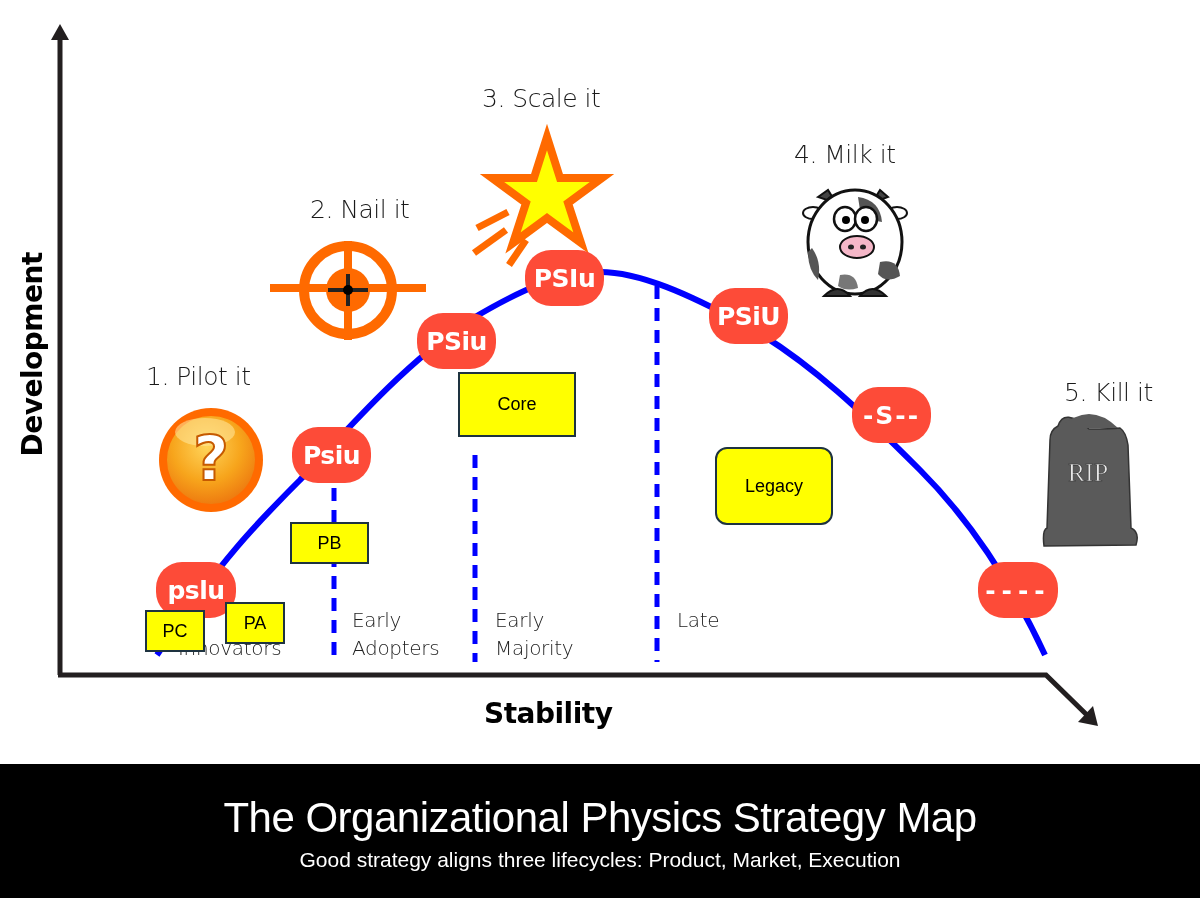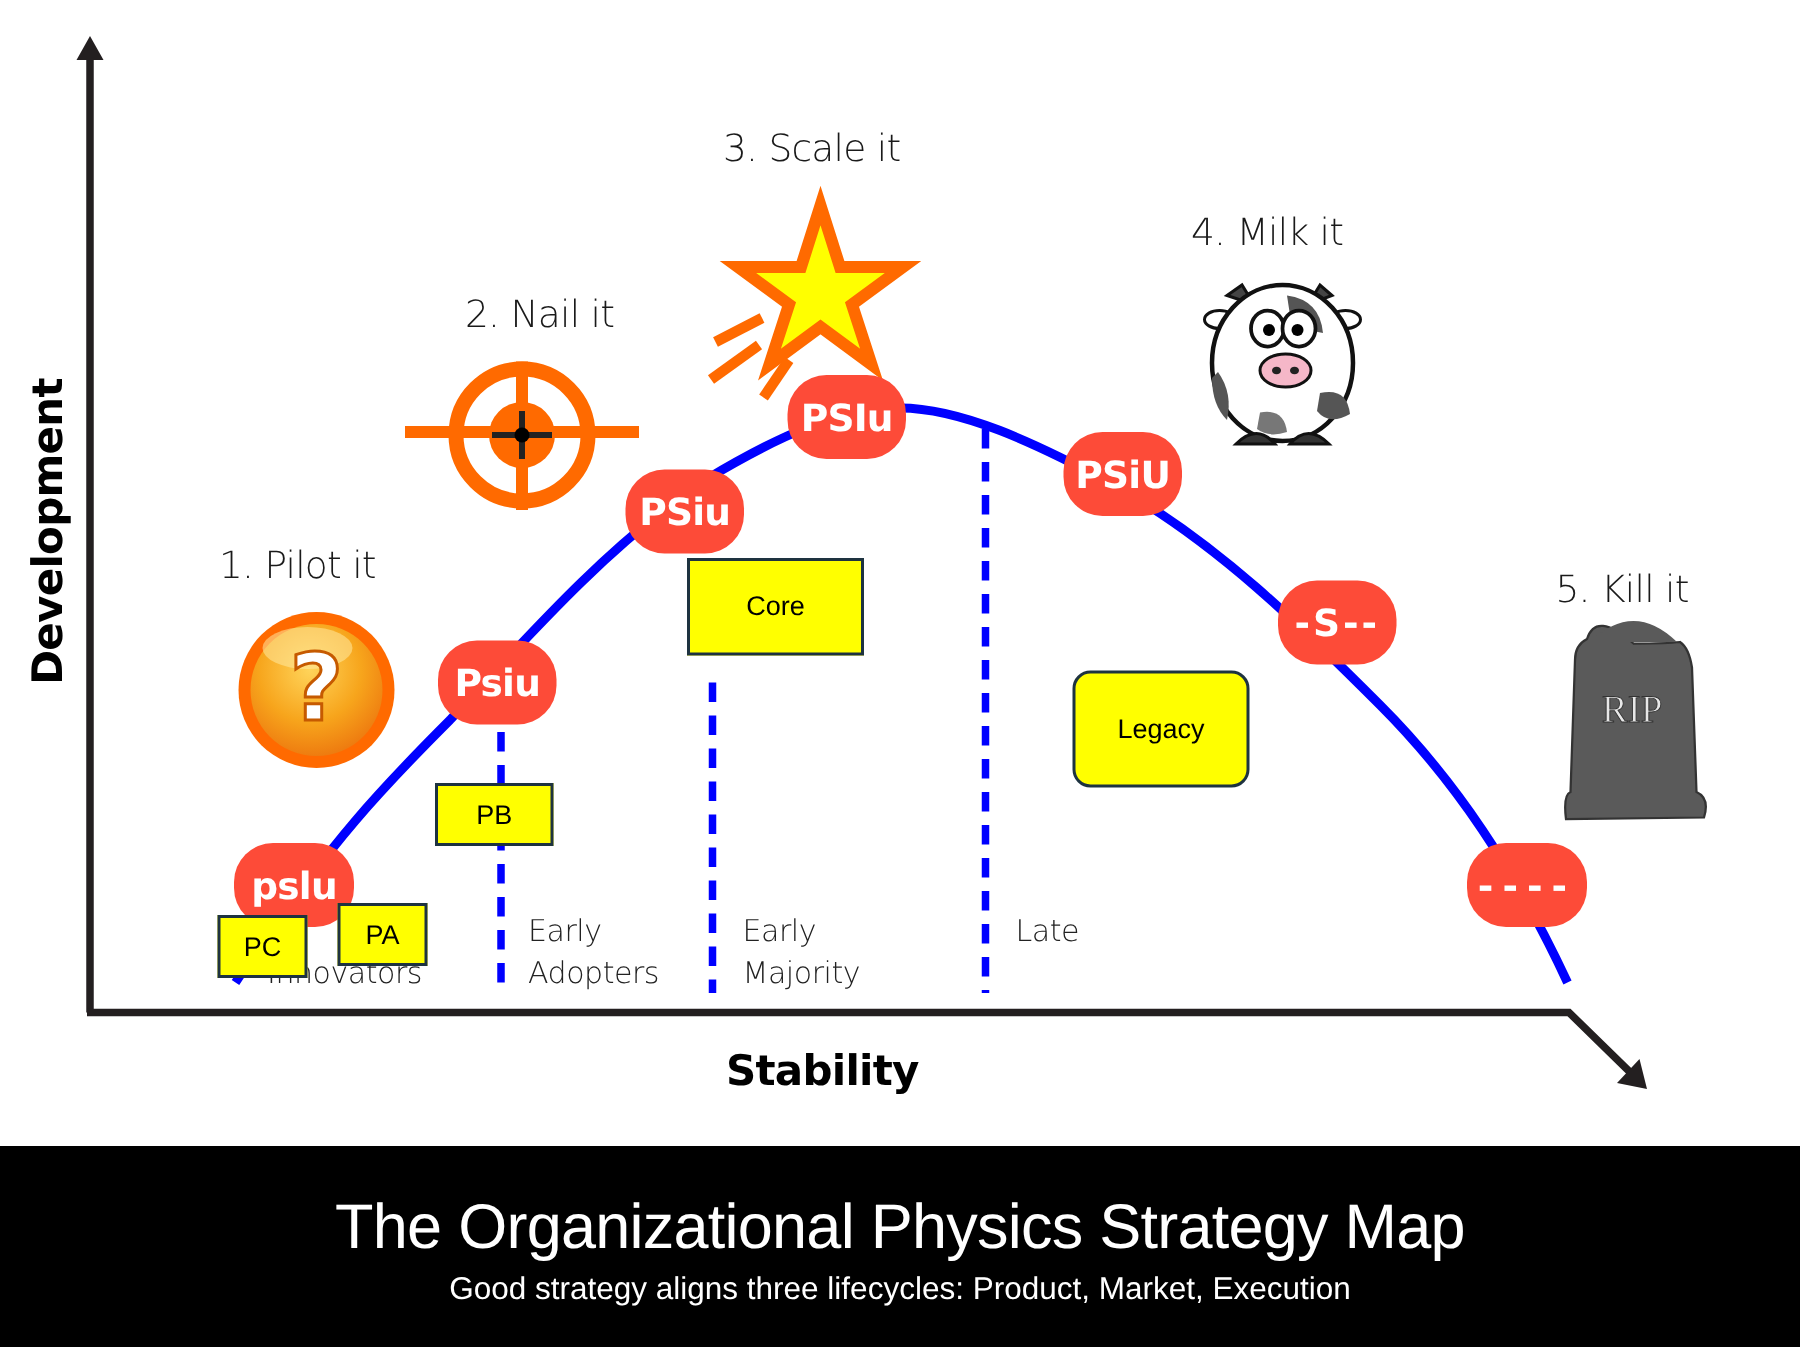--- a/index.html
+++ b/index.html
@@ -93,21 +93,21 @@
     <path d="M 1050,440 Q 1050,430 1058,426 Q 1064,407 1089,429 Q 1112,429 1120,428 Q 1126,432 1128,445 L 1131,528 Q 1140,532 1136,545 L 1044,546 Q 1042,530 1047,528 Z" fill="#5a5a5a" stroke="#333" stroke-width="1.5"></path>
     <path d="M 1060,428 Q 1089,400 1118,428 Z" fill="#5a5a5a"></path>
     <text x="1088" y="481" text-anchor="middle" font-family="Liberation Serif, serif" font-size="26" fill="#e8e8e8" stroke="#333" stroke-width="0.6">RIP</text>
   </g>
 </svg>
 
 <div class="stage-label" style="left:146px; top:362px;">1. Pilot it</div>
 <div class="stage-label" style="left:294px; top:195px;margin-left:16px;">2. Nail it</div>
 <div class="stage-label" style="left:482px; top:84px;">3. Scale it</div>
 <div class="stage-label" style="left:794px; top:140px;">4. Milk it</div>
-<div class="stage-label" style="left:1037px; top:378px;">5. Kill it</div>
+<div class="stage-label" style="left:1064px; top:378px;">5. Kill it</div>
 
 <div class="seg-label" style="left:178px; top:634px;">
   <span>Innovators</span>
 </div>
 <div class="seg-label" style="left:352px; top:606px;">
   <div>Early</div>
   <div>Adopters</div>
 </div>
 <div class="seg-label" style="left:495px; top:606px;">
   <div>Early</div>

